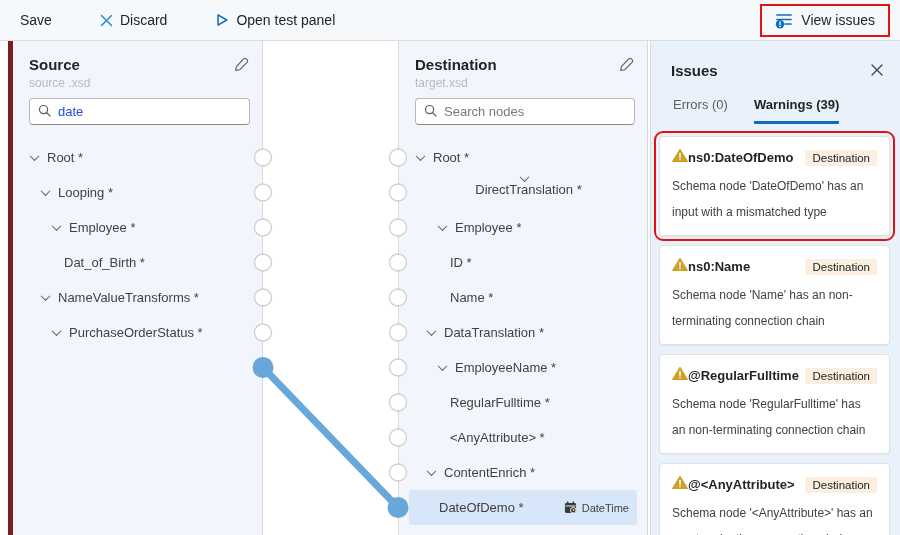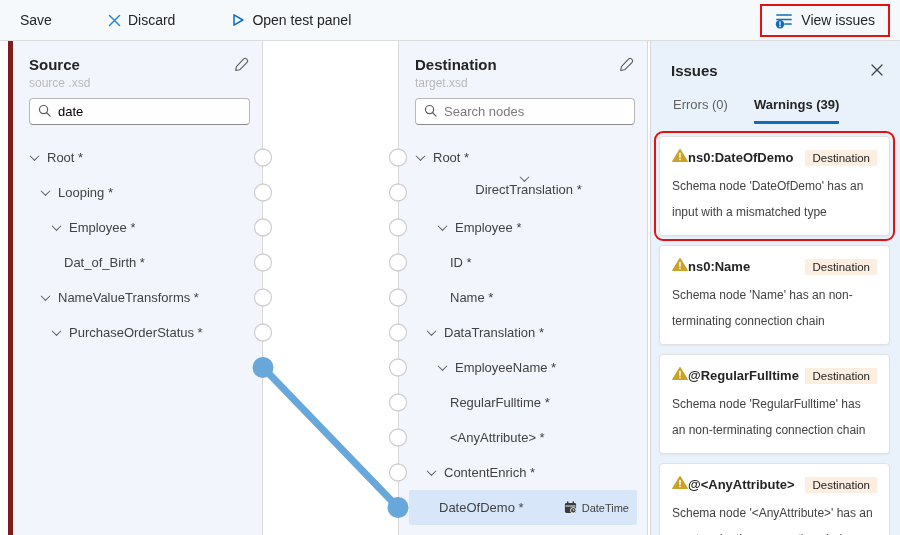--- a/index.html
+++ b/index.html
@@ -6,21 +6,21 @@
   html,body { width:900px; height:535px; }
   body {
     font-family:"Liberation Sans", sans-serif;
     color:#242424; background:#fff; overflow:hidden;
     -webkit-font-smoothing:antialiased;
   }
 
   
   .toolbar {
     height:41px; background:#f6f9fc; border-bottom:1px solid #dcdcdc;
-    display:flex; align-items:center; padding:0 10px; gap:8px;
+    display:flex; align-items:center; padding:0 10px; gap:0;
   }
   .tb-btn {
     display:flex; align-items:center; gap:7px; font-size:14px; color:#242424;
     padding:6px 10px; border-radius:4px; cursor:pointer; background:transparent; border:none;
     font-family:inherit;
   }
   .tb-btn svg { display:block; }
   .redbox-btn {
     border:2px solid #e31212; padding:3px 9px; margin-left:auto;
     display:flex; align-items:center;
@@ -54,21 +54,21 @@
   .sh-title { font-size:15px; font-weight:700; color:#242424; }
   .sh-sub { font-size:12px; color:#b9b9b9; margin-top:3px; }
   .pencil { cursor:pointer; display:flex; }
   .searchbox {
     margin-top:8px; height:27px; background:#fff; border:1px solid #b8b8b8;
     border-bottom-color:#8a8a8a; border-radius:4px; display:flex; align-items:center;
     padding:0 8px; gap:7px;
   }
   .searchbox input {
     border:none; outline:none; flex:1; font-size:13px; font-family:inherit;
-    color:#000000; background:transparent; min-width:0;
+    color:#1d4ed8; background:transparent; min-width:0;
   }
   .searchbox input::placeholder { color:#7a7a7a; }
 
   
   .tree { padding:0 10px; }
   .trow {
     height:35px; display:flex; align-items:center; font-size:13px; color:#424242;
     border-radius:2px; cursor:pointer; padding-right:8px;
   }
   .trow.selected { background:#d7e6f8; }

